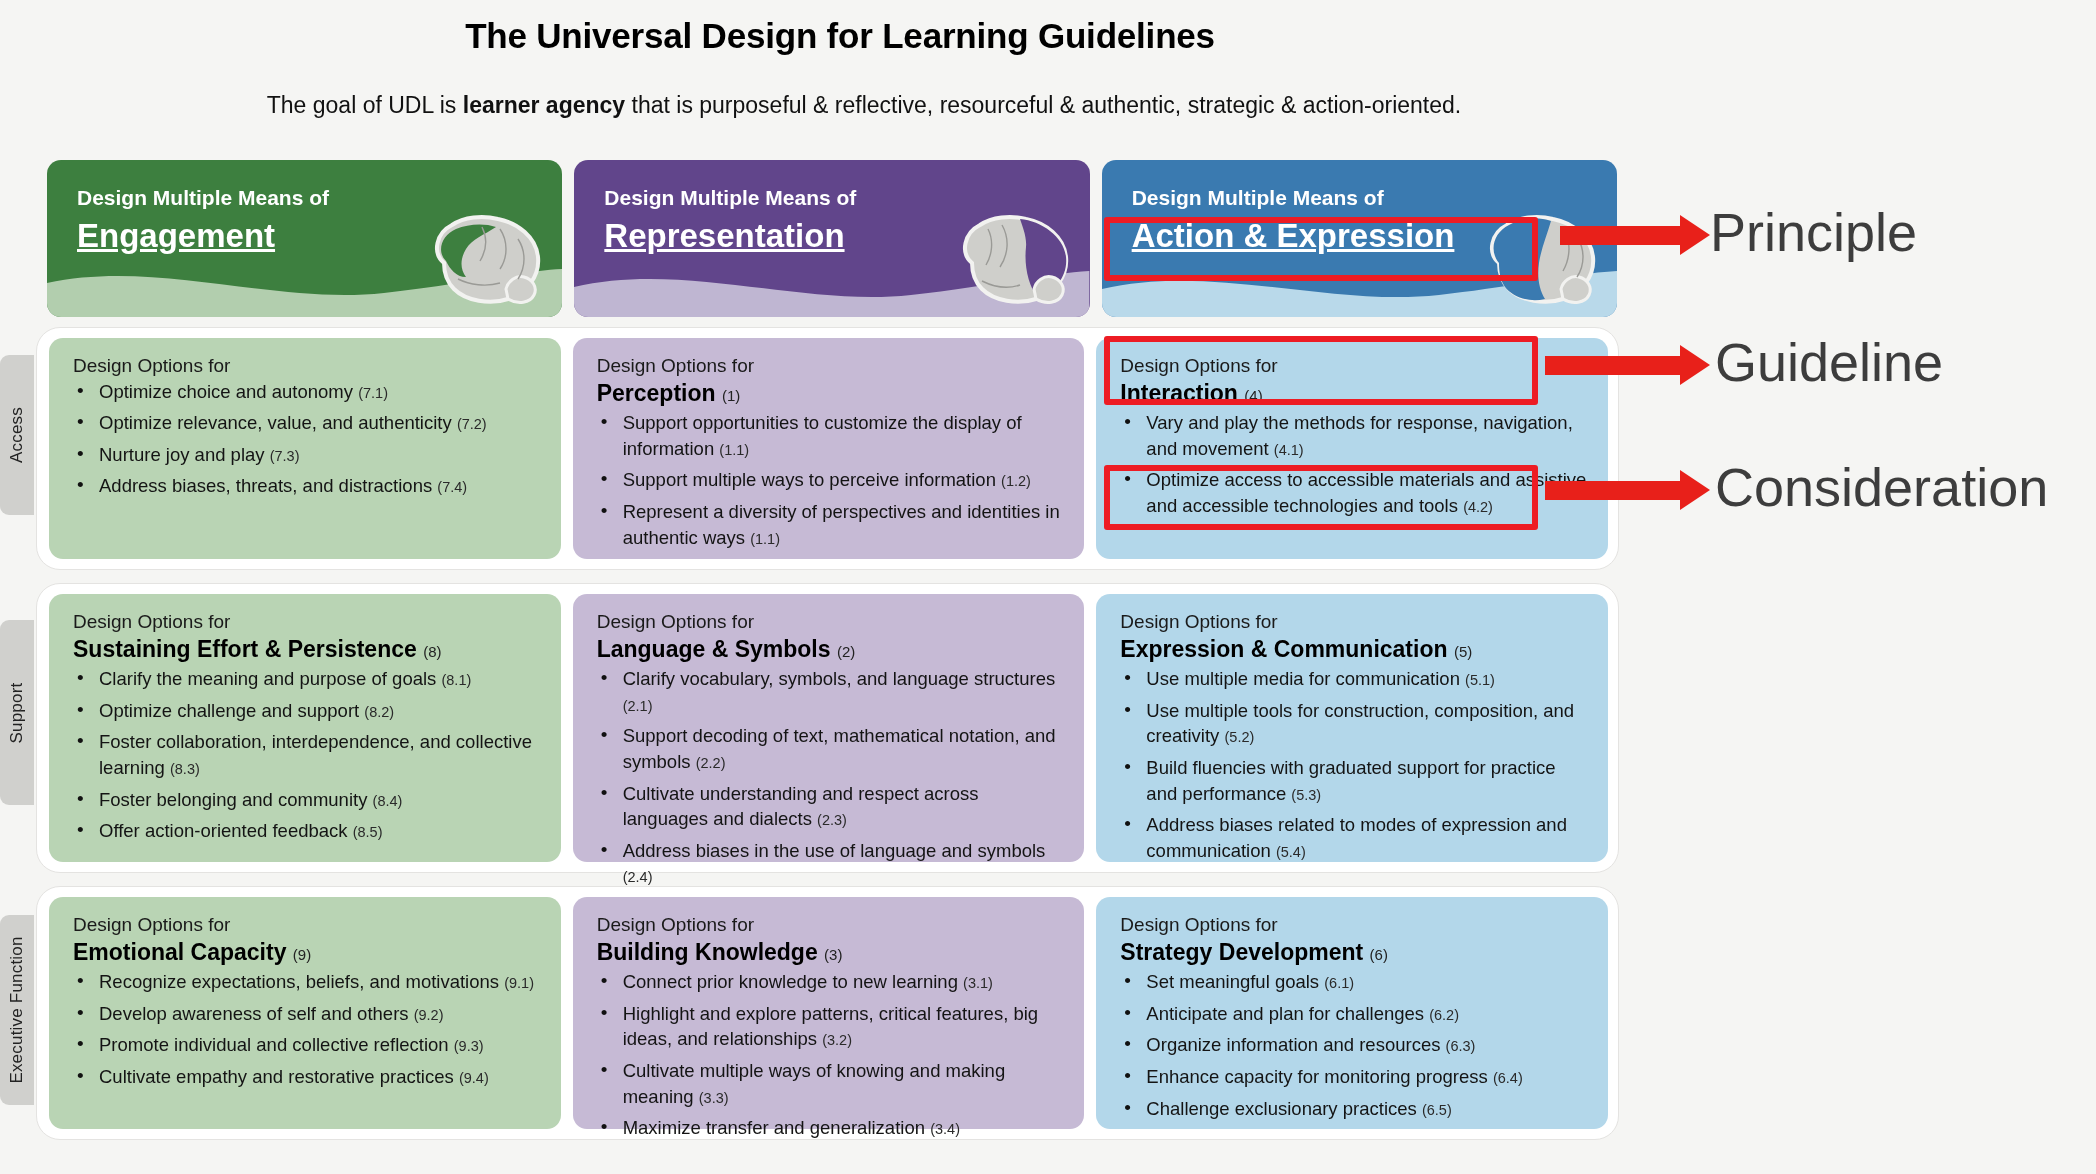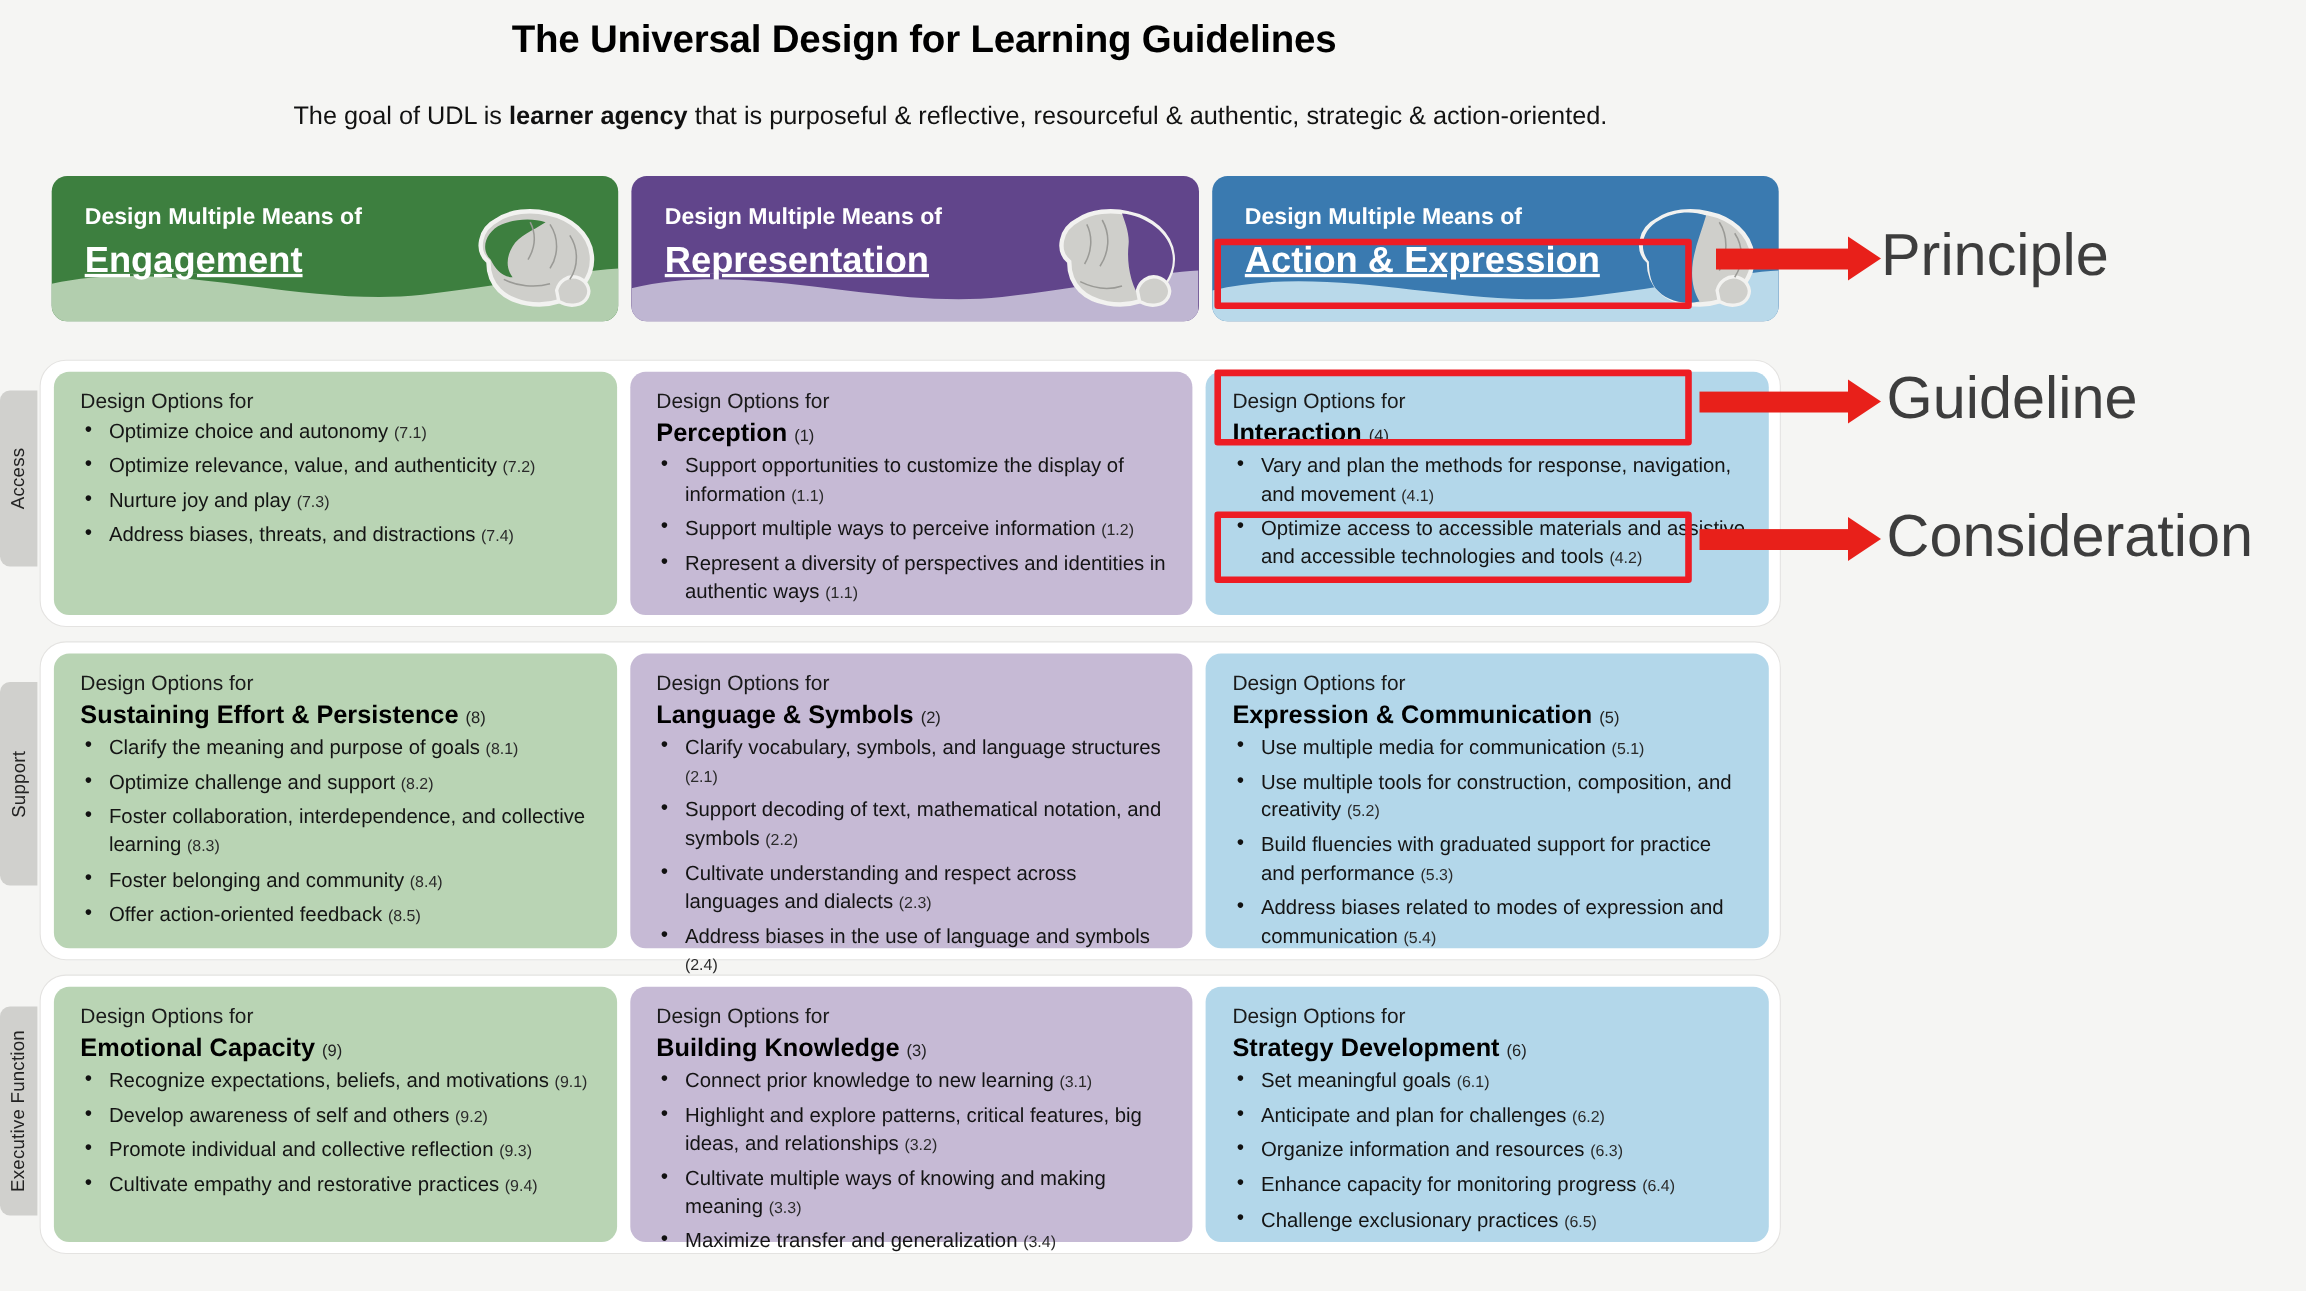--- a/index.html
+++ b/index.html
@@ -43,21 +43,21 @@
     padding-left: 48px;
   }
   .subtitle b { font-weight: bold; }
 
   
   .headers {
     position: absolute;
     top: 160px;
     left: 47px;
     width: 1570px;
-    height: 132px;
+    height: 157px;
     display: flex;
     gap: 12px;
   }
 
   .header-card {
     position: relative;
     flex: 1 1 0;
     border-radius: 14px;
     overflow: hidden;
     padding: 26px 0 0 30px;
@@ -344,21 +344,21 @@
         </ul>
       </div>
 
       <div class="card blue">
         <div class="card-eyebrow">Design Options for</div>
         <div class="card-title">
           <span>Interaction</span>
           <span class="num">(4)</span>
         </div>
         <ul>
-          <li><span>Vary and plan the methods for response, navigation, and movement</span> <span class="num">(4.1)</span></li>
+          <li><span>Vary and play the methods for response, navigation, and movement</span> <span class="num">(4.1)</span></li>
           <li><span>Optimize access to accessible materials and assistive and accessible technologies and tools</span> <span class="num">(4.2)</span></li>
         </ul>
       </div>
     </div>
   </div>
 
   <div class="rowpanel r2">
     <div class="rowcards">
       <div class="card green">
         <div class="card-eyebrow">Design Options for</div>

